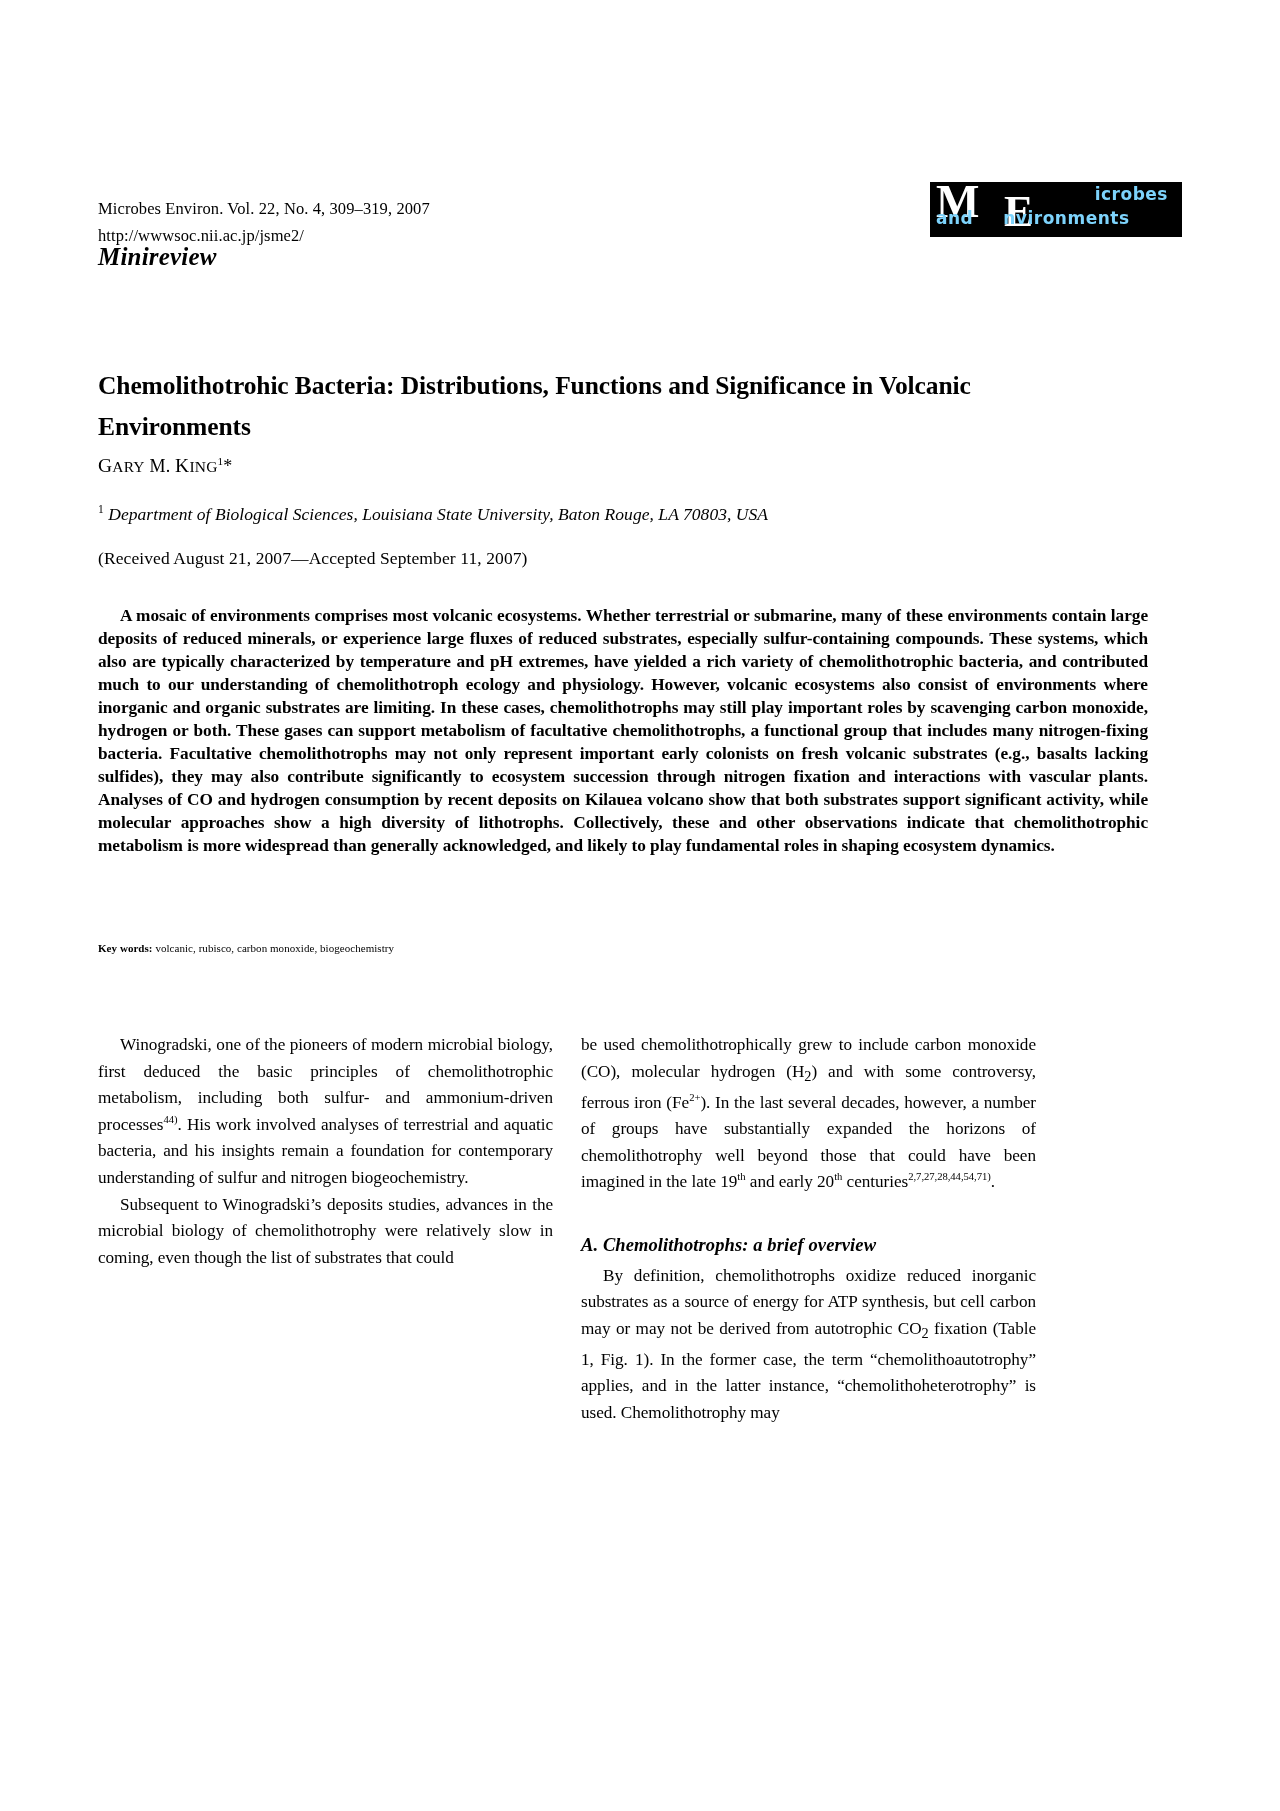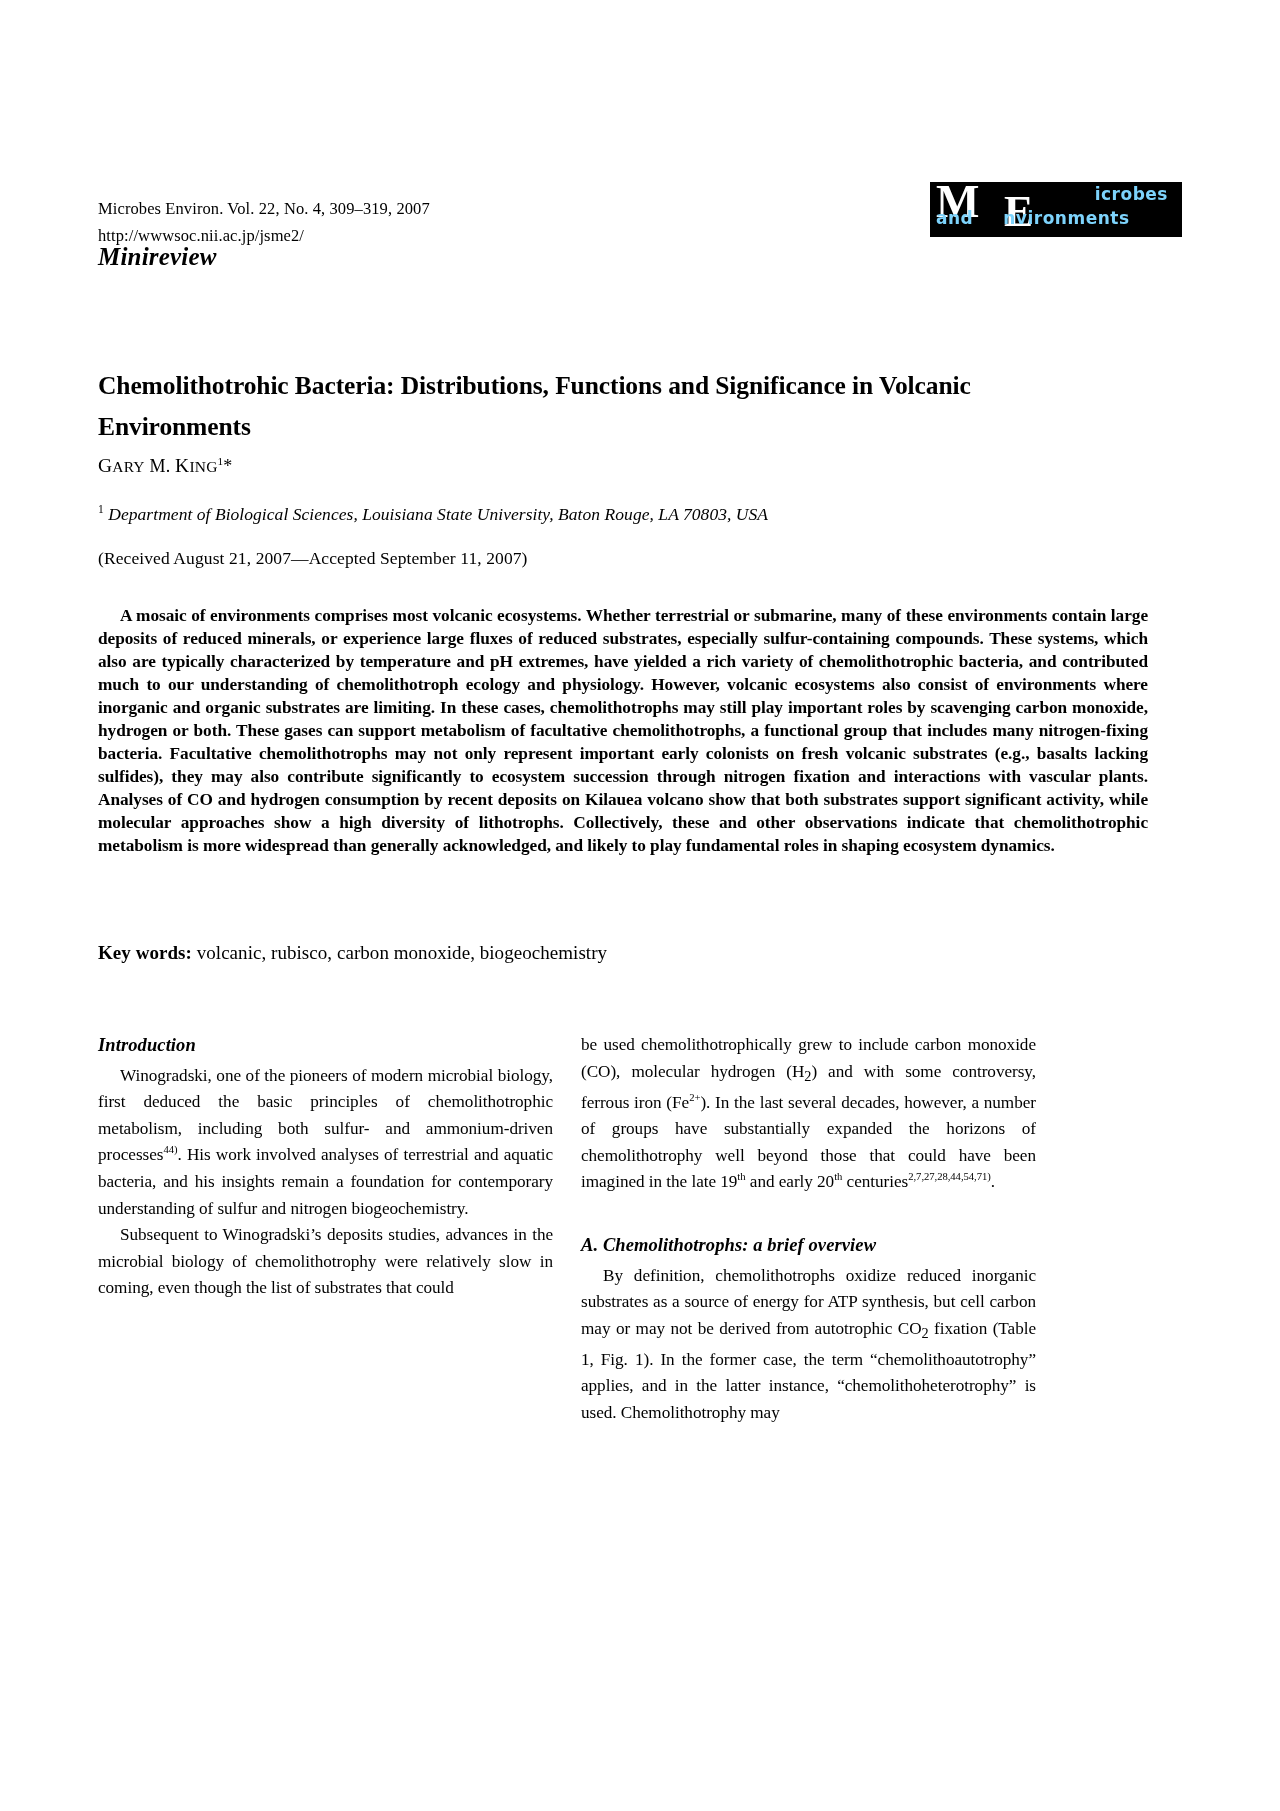--- a/index.html
+++ b/index.html
@@ -156,21 +156,21 @@
     text-align: justify;
     text-indent: 22px;
     letter-spacing: -0.05px;
     font-weight: bold;
   }
 
   .keywords {
     position: absolute;
     left: 0;
     top: 942px;
-    font-size: 19px;
+    font-size: 11px;
     letter-spacing: 0.05px;
   }
   .keywords b { font-weight: bold; }
 
   
   .columns {
     position: absolute;
     left: 0;
     top: 1032px;
     width: 1050px;
@@ -261,21 +261,20 @@
 
     <div class="abstract">A mosaic of environments comprises most volcanic ecosystems. Whether terrestrial or submarine, many of these environments contain large deposits of reduced minerals, or experience large fluxes of reduced substrates, especially sulfur-containing compounds. These systems, which also are typically characterized by temperature and pH extremes, have yielded a rich variety of chemolithotrophic bacteria, and contributed much to our understanding of chemolithotroph ecology and physiology. However, volcanic ecosystems also consist of environments where inorganic and organic substrates are limiting. In these cases, chemolithotrophs may still play important roles by scavenging carbon monoxide, hydrogen or both. These gases can support metabolism of facultative chemolithotrophs, a functional group that includes many nitrogen-fixing bacteria. Facultative chemolithotrophs may not only represent important early colonists on fresh volcanic substrates (e.g., basalts lacking sulfides), they may also contribute significantly to ecosystem succession through nitrogen fixation and interactions with vascular plants. Analyses of CO and hydrogen consumption by recent deposits on Kilauea volcano show that both substrates support significant activity, while molecular approaches show a high diversity of lithotrophs. Collectively, these and other observations indicate that chemolithotrophic metabolism is more widespread than generally acknowledged, and likely to play fundamental roles in shaping ecosystem dynamics.</div>
 
     <div class="keywords">
       <b>Key words:</b><span> volcanic, rubisco, carbon monoxide, biogeochemistry</span>
     </div>
 
     <div class="columns">
 
       <div class="col left">
-        <h2 class="sec-head">Introduction</h2>
         <p class="para"><span>Winogradski, one of the pioneers of modern microbial biology, first deduced the basic principles of chemolithotrophic metabolism, including both sulfur- and ammonium-driven processes</span><sup>44)</sup><span>. His work involved analyses of terrestrial and aquatic bacteria, and his insights remain a foundation for contemporary understanding of sulfur and nitrogen biogeochemistry.</span></p>
         <p class="para">Subsequent to Winogradski’s deposits studies, advances in the microbial biology of chemolithotrophy were relatively slow in coming, even though the list of substrates that could</p>
       </div>
 
       <div class="col right">
         <p class="para" style="text-indent:0"><span>be used chemolithotrophically grew to include carbon monoxide (CO), molecular hydrogen (H</span><sub>2</sub><span>) and with some controversy, ferrous iron (Fe</span><sup>2+</sup><span>). In the last several decades, however, a number of groups have substantially expanded the horizons of chemolithotrophy well beyond those that could have been imagined in the late 19</span><sup>th</sup><span> and early 20</span><sup>th</sup><span> centuries</span><sup>2,7,27,28,44,54,71)</sup><span>.</span></p>
         <h2 class="sec-head spaced">A. Chemolithotrophs: a brief overview</h2>
         <p class="para"><span>By definition, chemolithotrophs oxidize reduced inorganic substrates as a source of energy for ATP synthesis, but cell carbon may or may not be derived from autotrophic CO</span><sub>2</sub><span> fixation (Table 1, Fig. 1). In the former case, the term “chemolithoautotrophy” applies, and in the latter instance, “chemolithoheterotrophy” is used. Chemolithotrophy may</span></p>
       </div>
     </div>

